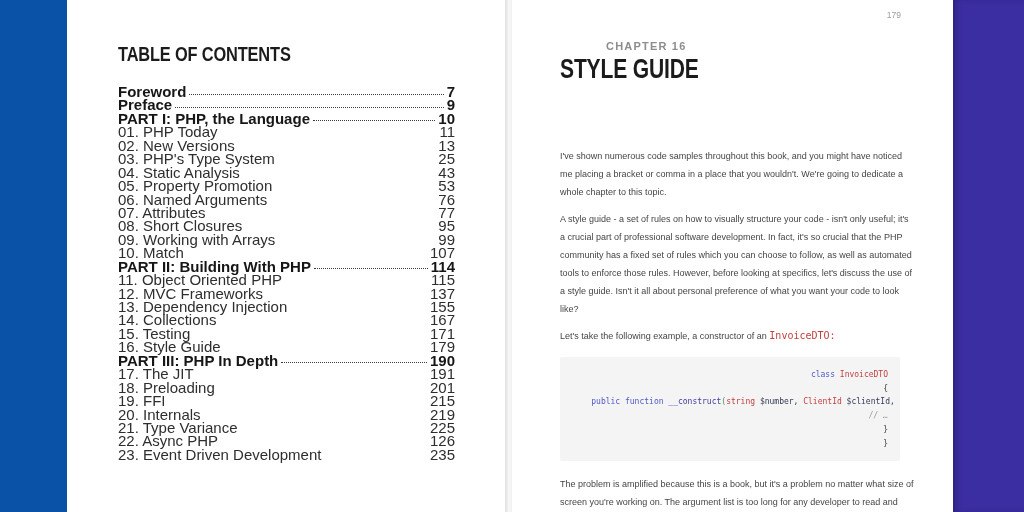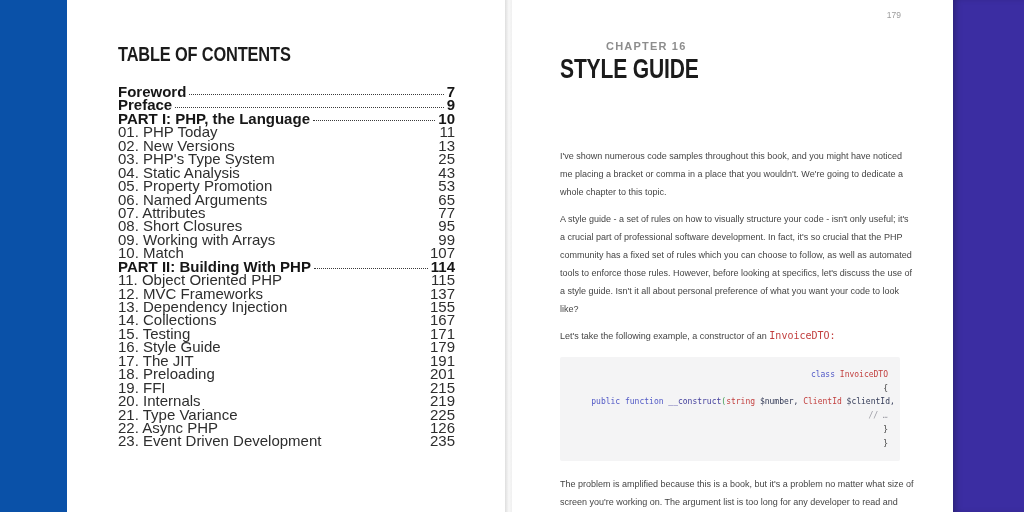--- a/index.html
+++ b/index.html
@@ -90,21 +90,21 @@
           <span class="toc-pagenum">43</span>
         </div>
         <div class="toc-row">
           <span class="toc-label">05. Property Promotion</span>
           <span class="toc-leader"></span>
           <span class="toc-pagenum">53</span>
         </div>
         <div class="toc-row">
           <span class="toc-label">06. Named Arguments</span>
           <span class="toc-leader"></span>
-          <span class="toc-pagenum">65</span>
+          <span class="toc-pagenum">76</span>
         </div>
         <div class="toc-row">
           <span class="toc-label">07. Attributes</span>
           <span class="toc-leader"></span>
           <span class="toc-pagenum">77</span>
         </div>
         <div class="toc-row">
           <span class="toc-label">08. Short Closures</span>
           <span class="toc-leader"></span>
           <span class="toc-pagenum">95</span>
@@ -146,20 +146,25 @@
         </div>
         <div class="toc-row">
           <span class="toc-label">15. Testing</span>
           <span class="toc-leader"></span>
           <span class="toc-pagenum">171</span>
         </div>
         <div class="toc-row">
           <span class="toc-label">16. Style Guide</span>
           <span class="toc-leader"></span>
           <span class="toc-pagenum">179</span>
+        </div>
+        <div class="toc-row bold">
+          <span class="toc-label">PART III: PHP In Depth</span>
+          <span class="toc-leader dotted"></span>
+          <span class="toc-pagenum">190</span>
         </div>
         <div class="toc-row">
           <span class="toc-label">17. The JIT</span>
           <span class="toc-leader"></span>
           <span class="toc-pagenum">191</span>
         </div>
         <div class="toc-row">
           <span class="toc-label">18. Preloading</span>
           <span class="toc-leader"></span>
           <span class="toc-pagenum">201</span>

